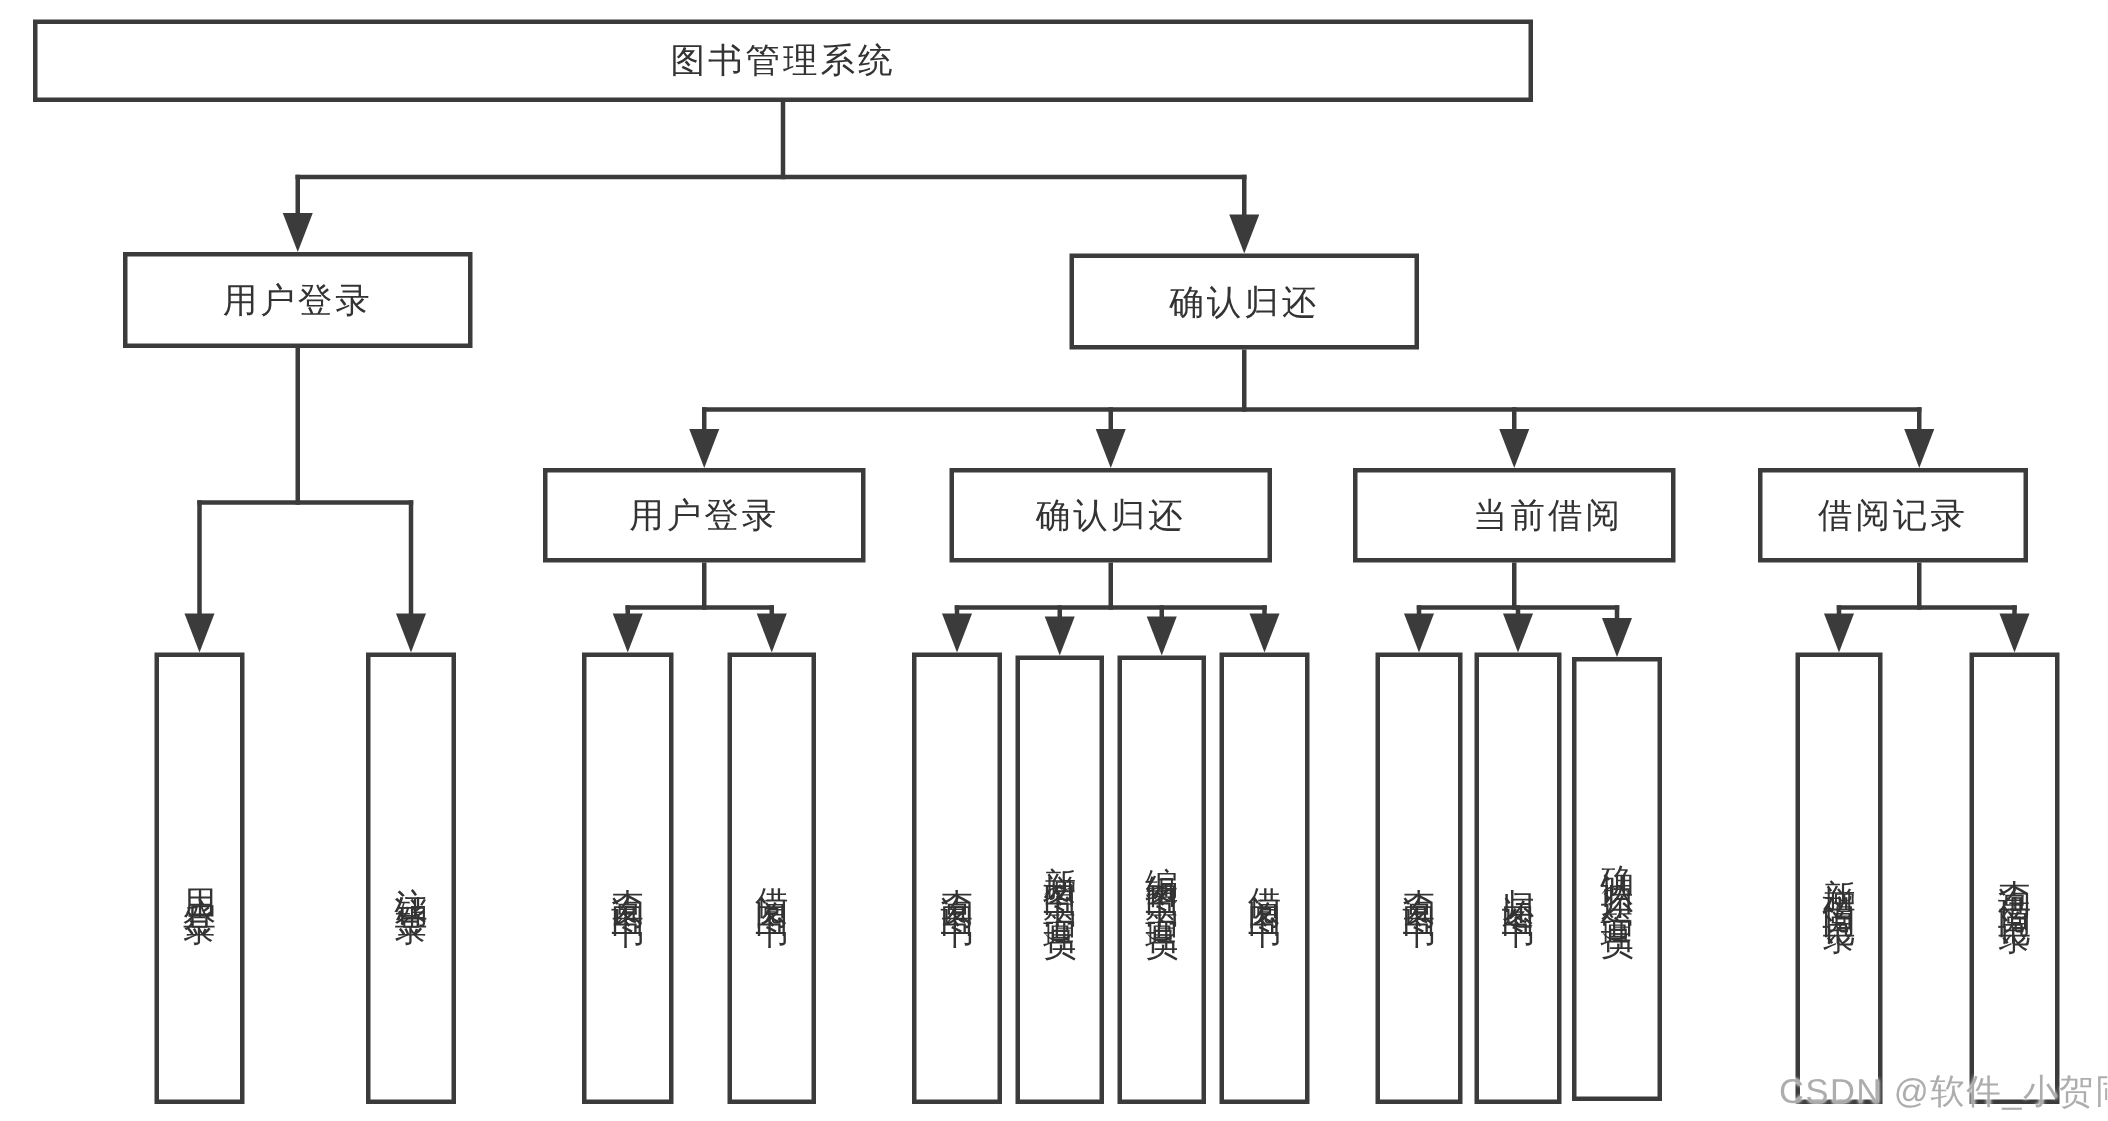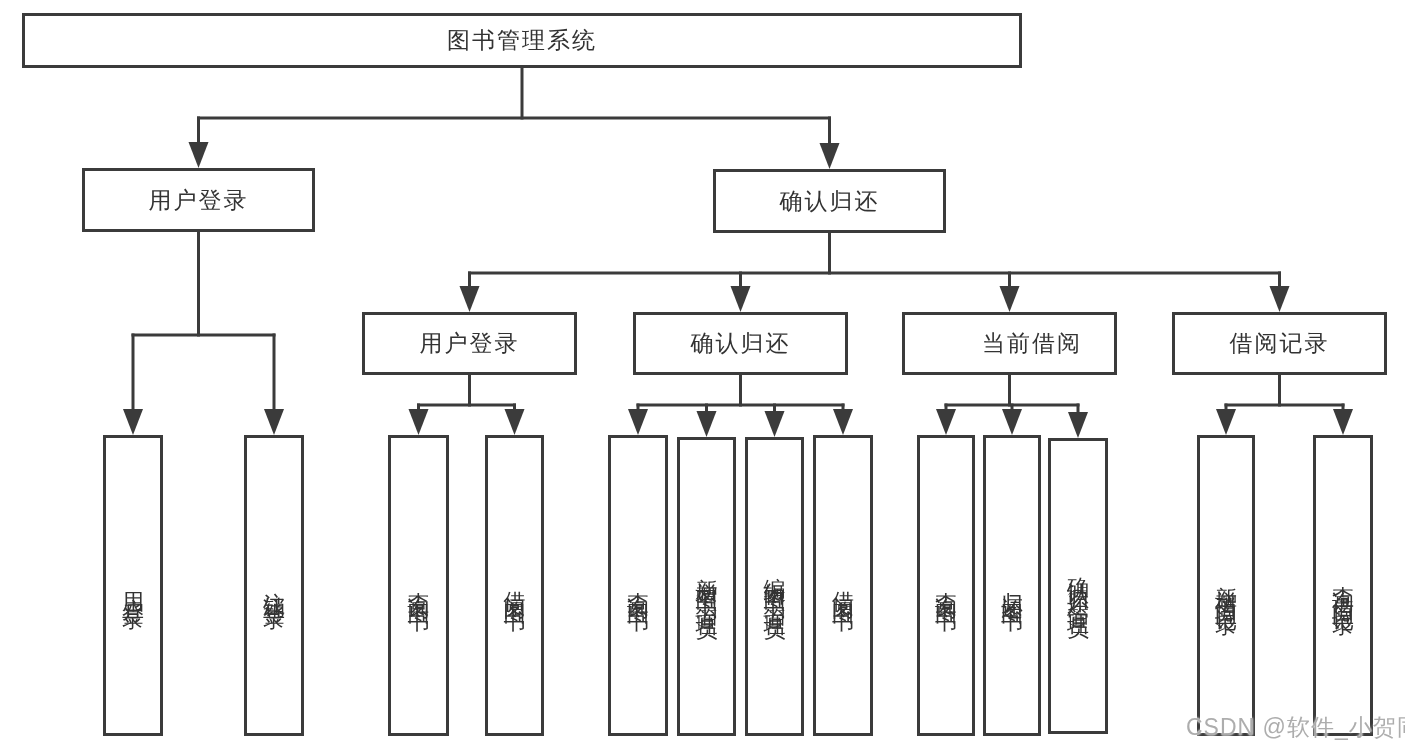--- a/index.html
+++ b/index.html
@@ -153,21 +153,21 @@
 
   <div class="node" style="left:362px; top:312px; width:215px; height:63px;">
     <span>用户登录</span>
   </div>
   <div class="node" style="left:633px; top:312px; width:215px; height:63px;">
     <span>确认归还</span>
   </div>
   <div class="node" style="left:902px; top:312px; width:215px; height:63px;padding-left:45px;">
     <span>当前借阅</span>
   </div>
-  <div class="node" style="left:1172px; top:312px; width:215px; height:63px;">
+  <div class="node" style="left:1172px; top:312px; width:180px; height:63px;">
     <span>借阅记录</span>
   </div>
 
   <div class="vnode" style="left:103px; top:435px; width:60px; height:301px;">
     <span class="vtext">用户登录</span>
   </div>
   <div class="vnode" style="left:244px; top:435px; width:60px; height:301px;">
     <span class="vtext">注销登录</span>
   </div>
 

